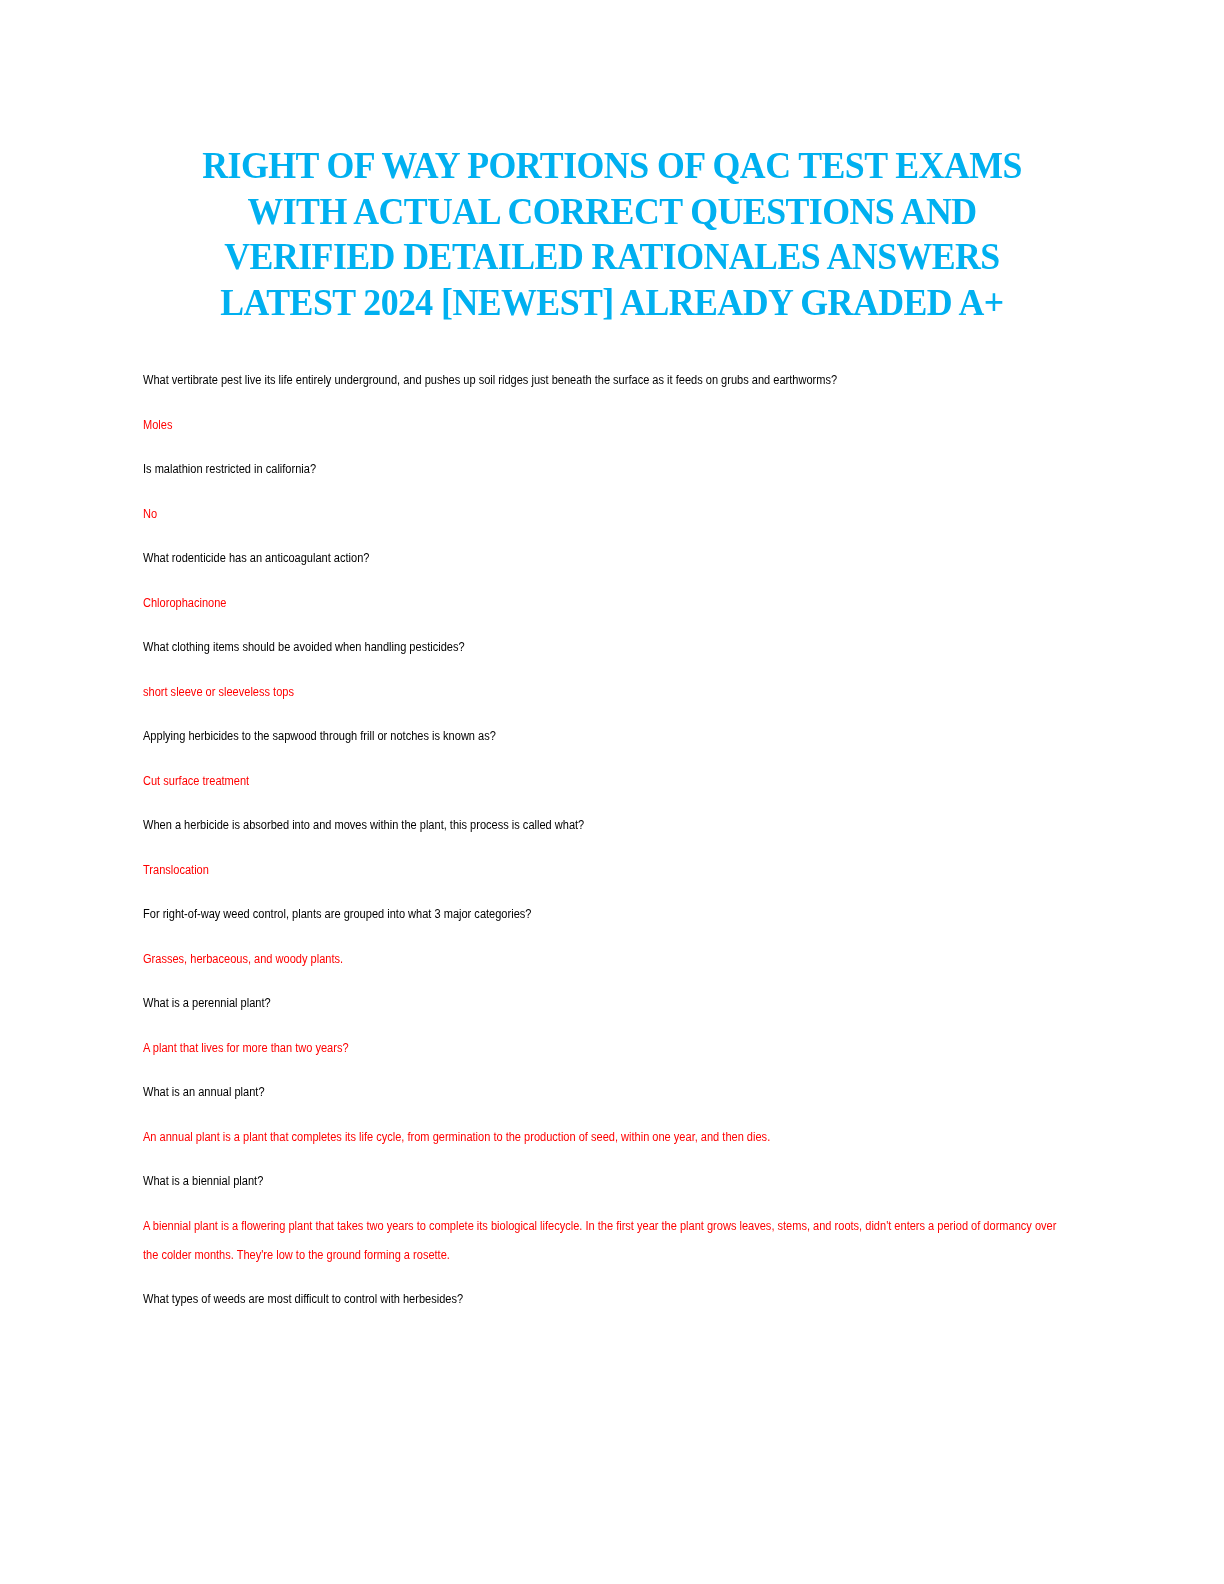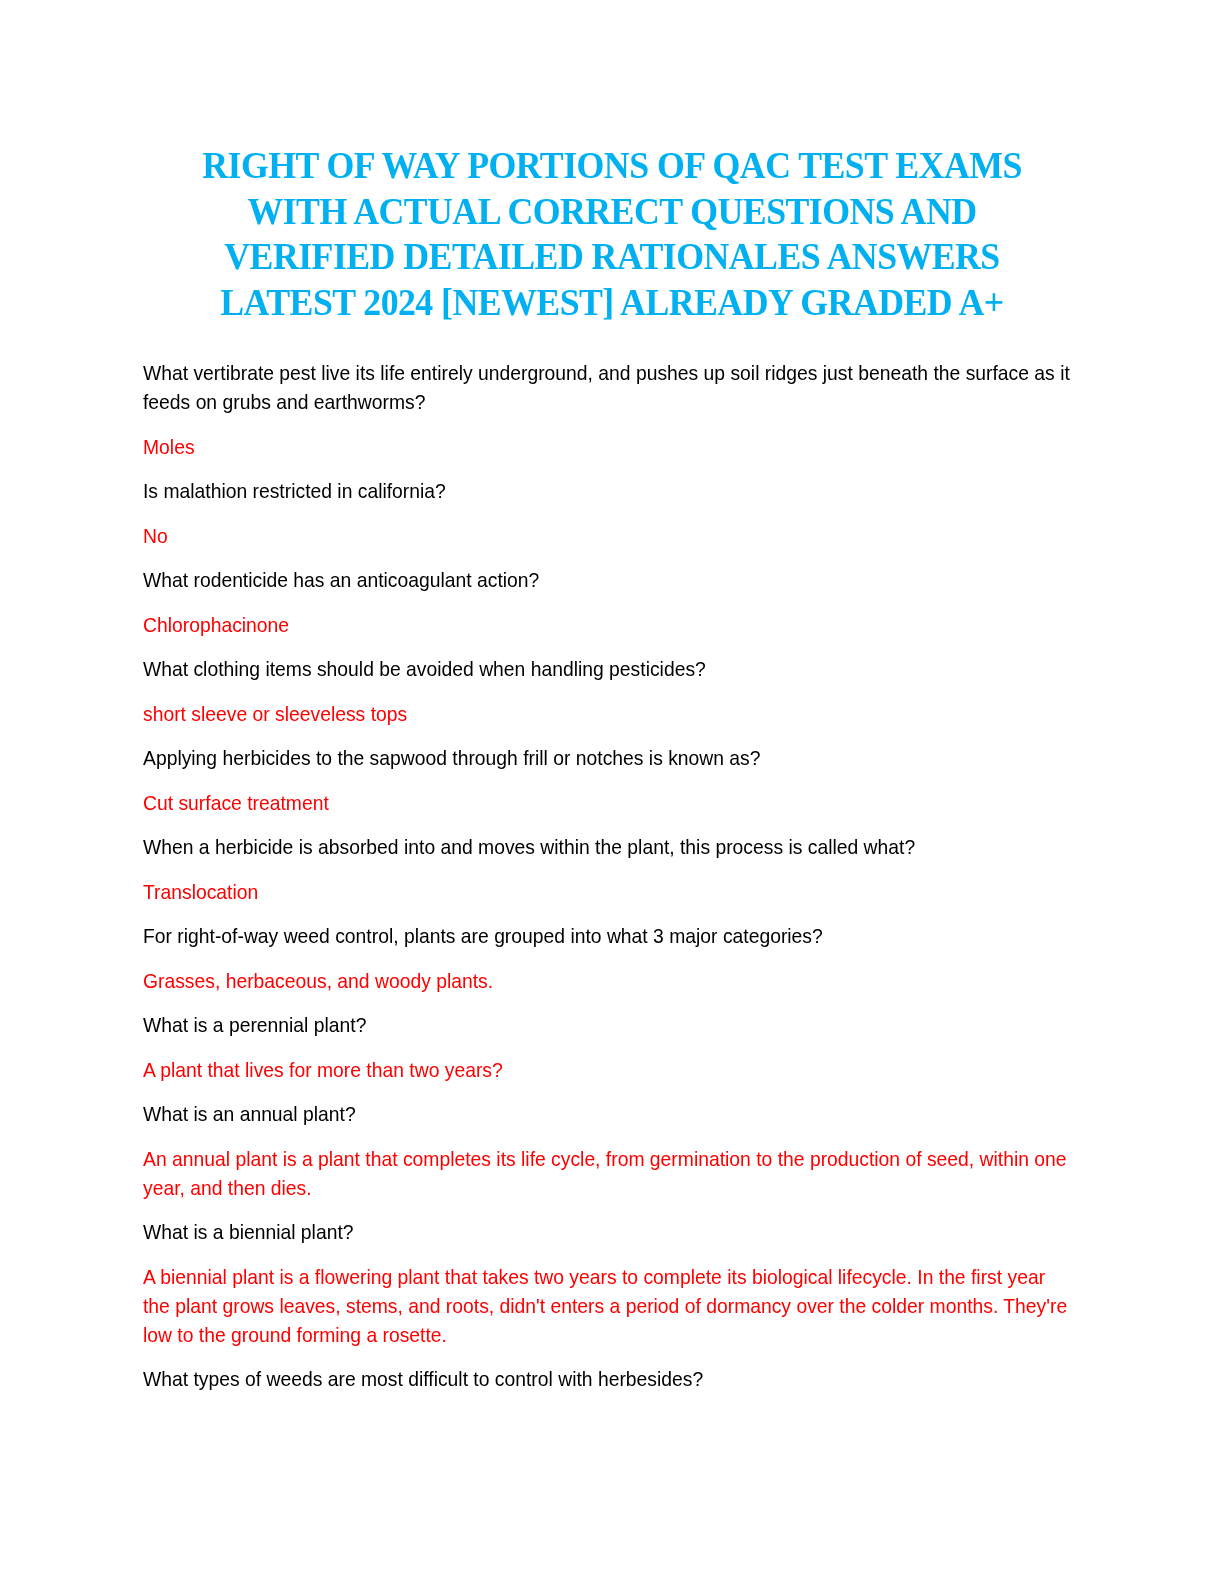--- a/index.html
+++ b/index.html
@@ -33,24 +33,24 @@
       font-size: 38.5px;
       line-height: 45.5px;
       color: #00b0f0;
       letter-spacing: -0.6px;
       transform: scaleX(0.93);
       transform-origin: center top;
     }
     .content {
       position: absolute;
       left: 143px;
-      top: 358px;
+      top: 366px;
       width: 940px;
       font-family: "Liberation Sans", sans-serif;
-      font-size: 21px;
+      font-size: 12px;
       line-height: 29px;
     }
     .content p {
       margin: 0 0 15.5px 0;
       transform: scaleX(0.92);
       transform-origin: left top;
       width: 1010px;
     }
     .q { color: #000000; }
     .a { color: #ff0000; }

